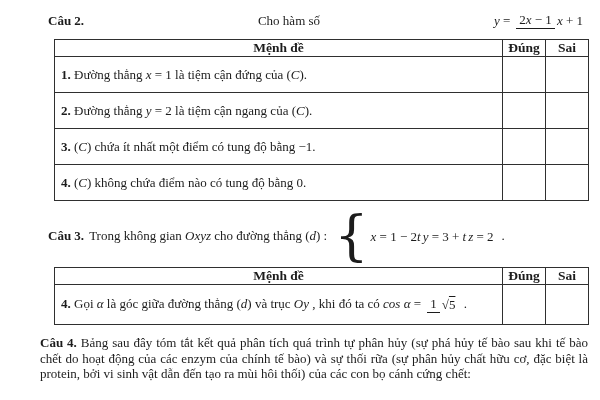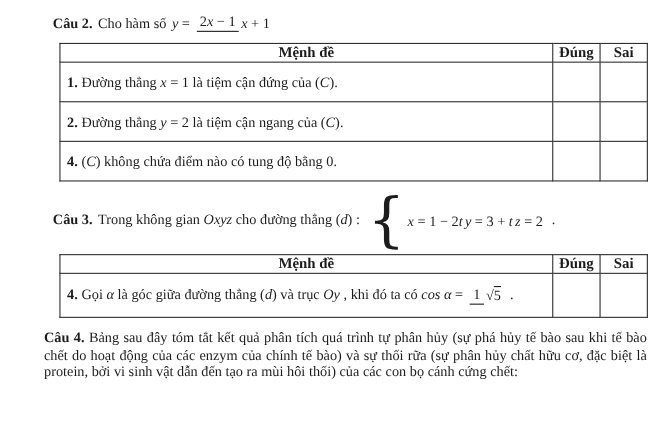--- a/index.html
+++ b/index.html
@@ -10,21 +10,21 @@
     font-family:"Liberation Serif","DejaVu Serif",serif;
     font-size:13px;
   }
   .page { padding:5px 12px 0 40px; }
 
   .bd { font-weight:bold; }
   .it { font-style:italic; }
 
   
   .qline { display:flex; align-items:center; gap:5px; margin-left:8px; }
-  .q2line { height:32px; }
+  .q2line { height:32px;justify-content:space-between; }
   .q3line { height:58px; margin-top:6px; }
 
   
   .frac { display:inline-flex; flex-direction:row; align-items:center;
           vertical-align:middle; line-height:1.12; margin:0 3px; }
   .fnum { border-bottom:1px solid #1c1c1c; padding:0 3px; }
   .fden { padding:0 2px; }
   .formula { display:inline-flex; align-items:center; gap:3px; }
 
   
@@ -94,20 +94,25 @@
         <td class="st"><span class="bd">1. </span><span>Đường thẳng </span><span class="it">x</span><span> = 1 là tiệm cận đứng của (</span><span class="it">C</span><span>).</span></td>
         <td class="ans"></td>
         <td class="ans"></td>
       </tr>
       <tr>
         <td class="st"><span class="bd">2. </span><span>Đường thẳng </span><span class="it">y</span><span> = 2 là tiệm cận ngang của (</span><span class="it">C</span><span>).</span></td>
         <td class="ans"></td>
         <td class="ans"></td>
       </tr>
       <tr>
+        <td class="st"><span class="bd">3. </span><span>(</span><span class="it">C</span><span>) chứa ít nhất một điểm có tung độ bằng −1.</span></td>
+        <td class="ans"></td>
+        <td class="ans"></td>
+      </tr>
+      <tr>
         <td class="st"><span class="bd">4. </span><span>(</span><span class="it">C</span><span>) không chứa điểm nào có tung độ bằng 0.</span></td>
         <td class="ans"></td>
         <td class="ans"></td>
       </tr>
     </tbody>
   </table>
 
   <div class="qline q3line">
     <span class="bd">Câu 3.</span>
     <span><span>Trong không gian </span><span class="it">Oxyz</span><span> cho đường thẳng (</span><span class="it">d</span><span>) :</span></span>

